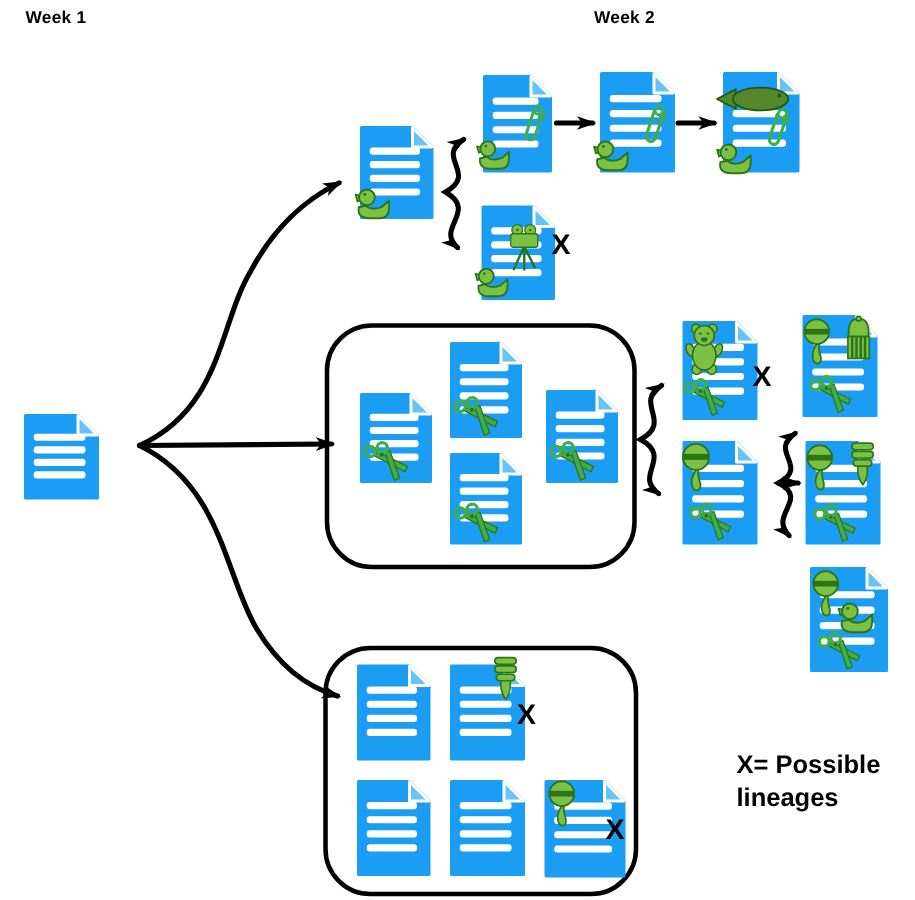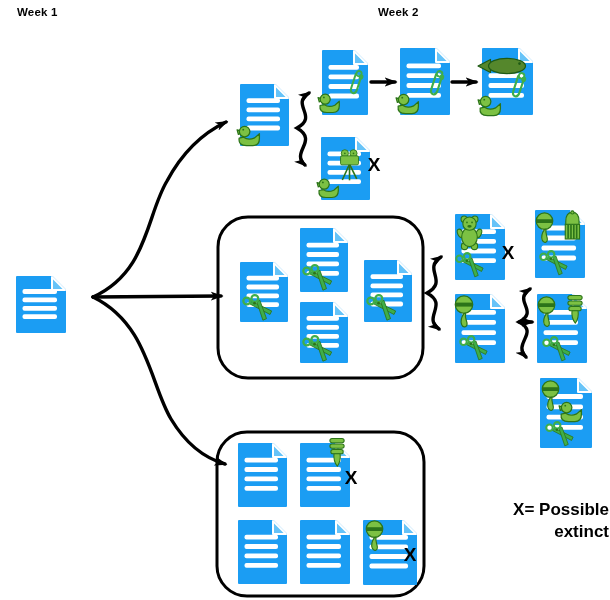--- a/index.html
+++ b/index.html
@@ -5,23 +5,23 @@
   html,body{margin:0;padding:0;background:#fff;}
   .canvas{
     position:relative;width:610px;height:600px;background:#ffffff;
     font-family:"Liberation Sans",sans-serif;overflow:hidden;
   }
   .week-label{
     position:absolute;font-size:11.5px;font-weight:700;color:#000;
     letter-spacing:.2px;white-space:nowrap;
   }
   #week1{left:17px;top:6px;}
-  #week2{left:378px;top:6px;}
+  #week2{left:396px;top:6px;}
   .legend{
-    position:absolute;left:491px;top:499px;width:118px;text-align:right;
+    position:absolute;left:491px;top:499px;width:118px;text-align:left;
     font-size:17px;font-weight:700;line-height:22px;color:#000;
   }
   svg.diagram{position:absolute;left:0;top:0;}
   .xmark{font-family:"Liberation Sans",sans-serif;font-weight:700;font-size:19px;fill:#000;}
 </style>
 </head>
 <body>
 
 <div class="canvas">
   <div id="week1" class="week-label">Week 1</div>
@@ -399,15 +399,15 @@
         </g>
       </g>
       <text x="374" y="164" text-anchor="middle" dominant-baseline="central" class="xmark">X</text>
       <text x="508" y="252" text-anchor="middle" dominant-baseline="central" class="xmark">X</text>
       <text x="351" y="477" text-anchor="middle" dominant-baseline="central" class="xmark">X</text>
       <text x="410" y="554" text-anchor="middle" dominant-baseline="central" class="xmark">X</text>
     </svg>
 
   <div class="legend">
     <div>X= Possible</div>
-    <div>extinct</div>
+    <div>lineages</div>
   </div>
 </div>
 
 </body></html>

